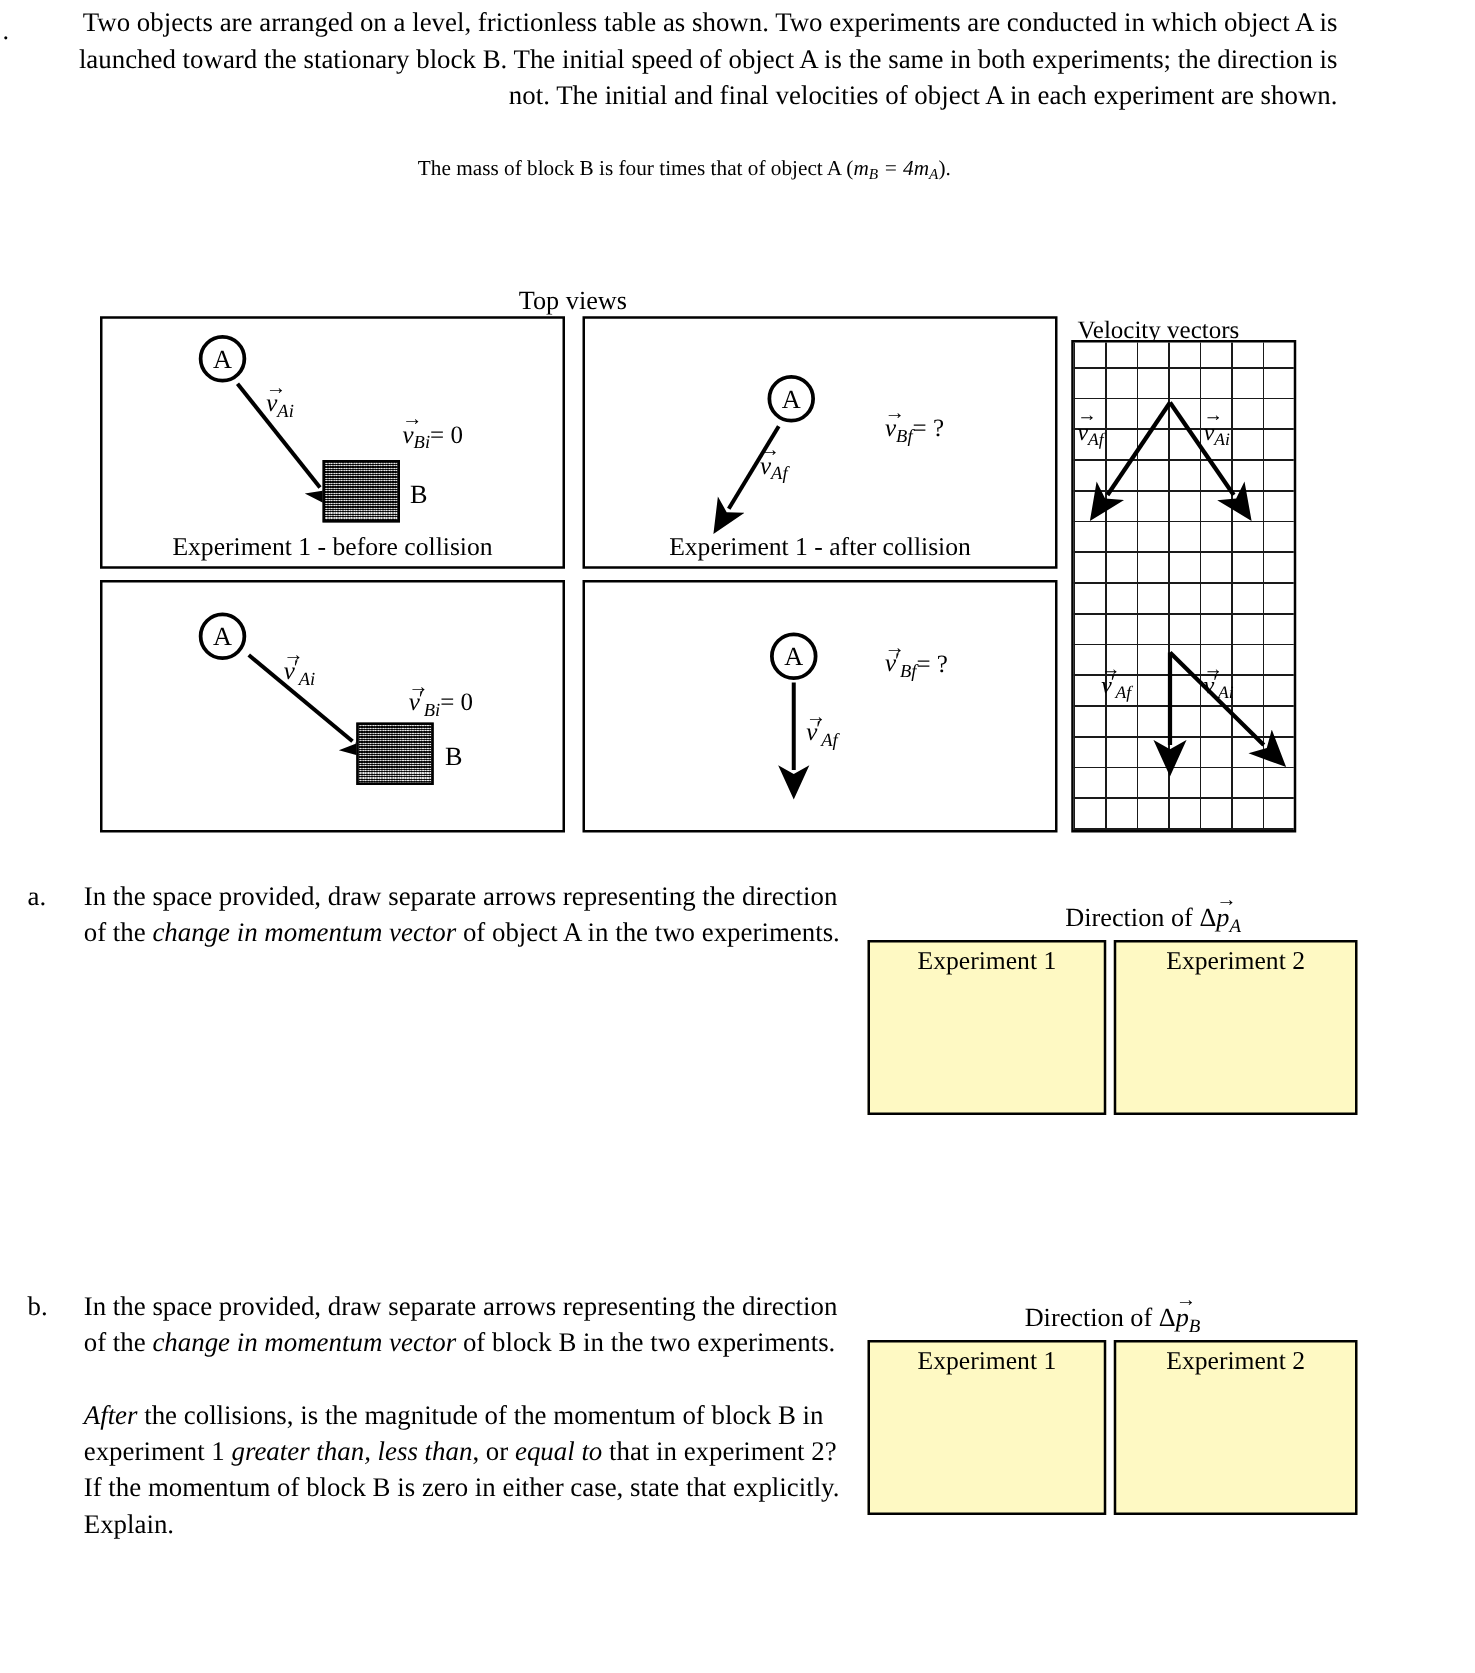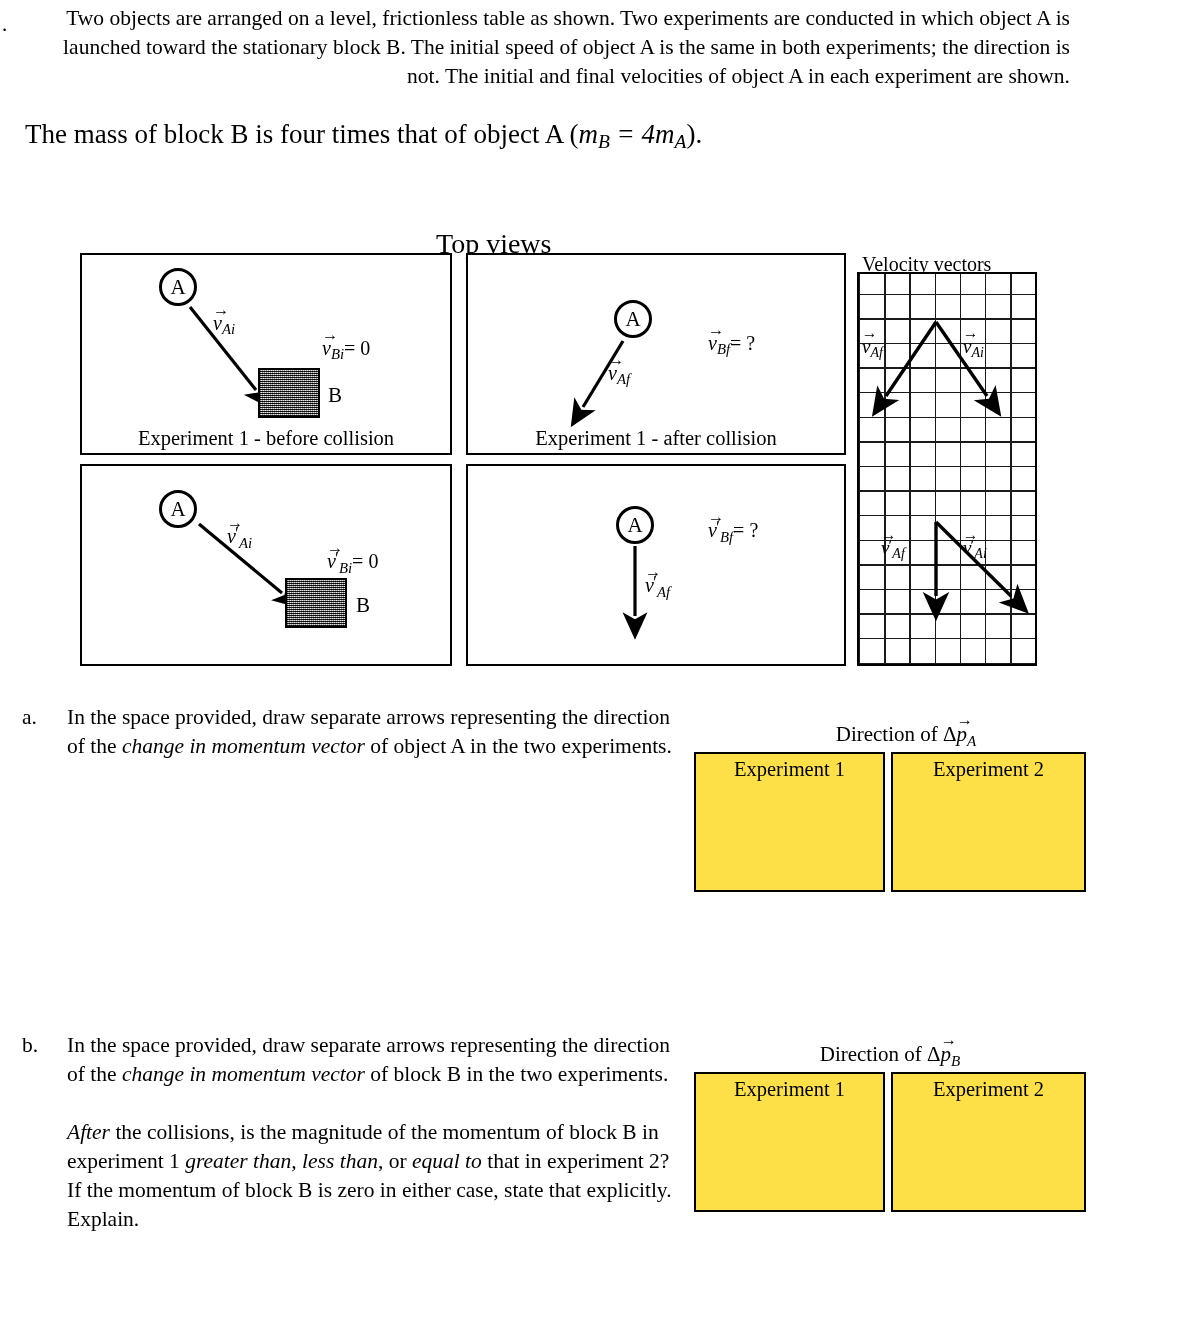--- a/index.html
+++ b/index.html
@@ -36,43 +36,44 @@
   }
   .intro-body {
     margin-left: 25px;
     font-size: 21.5px;
     line-height: 29px;
     text-align: right;
   }
   .intro-para2 {
     margin-left: 25px;
     margin-top: 29px;
-    font-size: 27px;
+    font-size: 17px;
     line-height: 29px;
+    text-align: center;
   }
   .mi { font-style: italic; }
   .msub {
     font-size: 0.72em;
     vertical-align: -0.28em;
     font-style: italic;
   }
 
   
   .figure {
     position: absolute;
     left: 0;
     top: 210px;
     width: 1180px;
     height: 475px;
   }
   .topviews-label {
     position: absolute;
-    left: 436px;
+    left: 415px;
     top: 18px;
-    font-size: 28px;
+    font-size: 21px;
   }
   .vv-label {
     position: absolute;
     left: 862px;
     top: 10px;
     font-size: 20px;
     line-height: 24px;
     text-align: right;
     white-space: nowrap;
     margin-top: 32px;
@@ -217,21 +218,21 @@
   }
   .psub {
     font-size: 0.72em;
     vertical-align: -0.3em;
     font-style: italic;
   }
   .ansbox {
     position: absolute;
     border: 2.5px solid #000;
     box-sizing: border-box;
-    background: #fde047;
+    background: #fef9c3;
   }
   .ansbox-label {
     position: absolute;
     top: 4px;
     left: 0;
     width: 100%;
     text-align: center;
     font-size: 20.5px;
     white-space: nowrap;
   }
@@ -363,21 +364,21 @@
     </div>
   </div>
 
   <div class="qblock" style="left:22px; top:703px; width:650px;">
     <div class="qmarker">a.</div>
     <div class="qtext">
       <div class="qpara"><span>In the space provided, draw separate arrows representing the direction of the </span><span class="mi">change in momentum vector</span><span> of object A in the two experiments.</span></div>
     </div>
   </div>
 
-  <div class="ansgroup" style="left:694px; top:722px; width:424px; height:172px;">
+  <div class="ansgroup" style="left:694px; top:722px; width:424px; height:172px;padding-left:33px;">
     <div class="ansgroup-title"><span>Direction of Δ</span><span class="psym">p</span><span class="psub">A</span></div>
     <div class="ansbox" style="left:0px; top:30px; width:191px; height:140px;">
       <div class="ansbox-label">Experiment 1</div>
     </div>
     <div class="ansbox" style="left:197px; top:30px; width:195px; height:140px;">
       <div class="ansbox-label">Experiment 2</div>
     </div>
   </div>
 
   <div class="qblock" style="left:22px; top:1031px; width:660px;">

